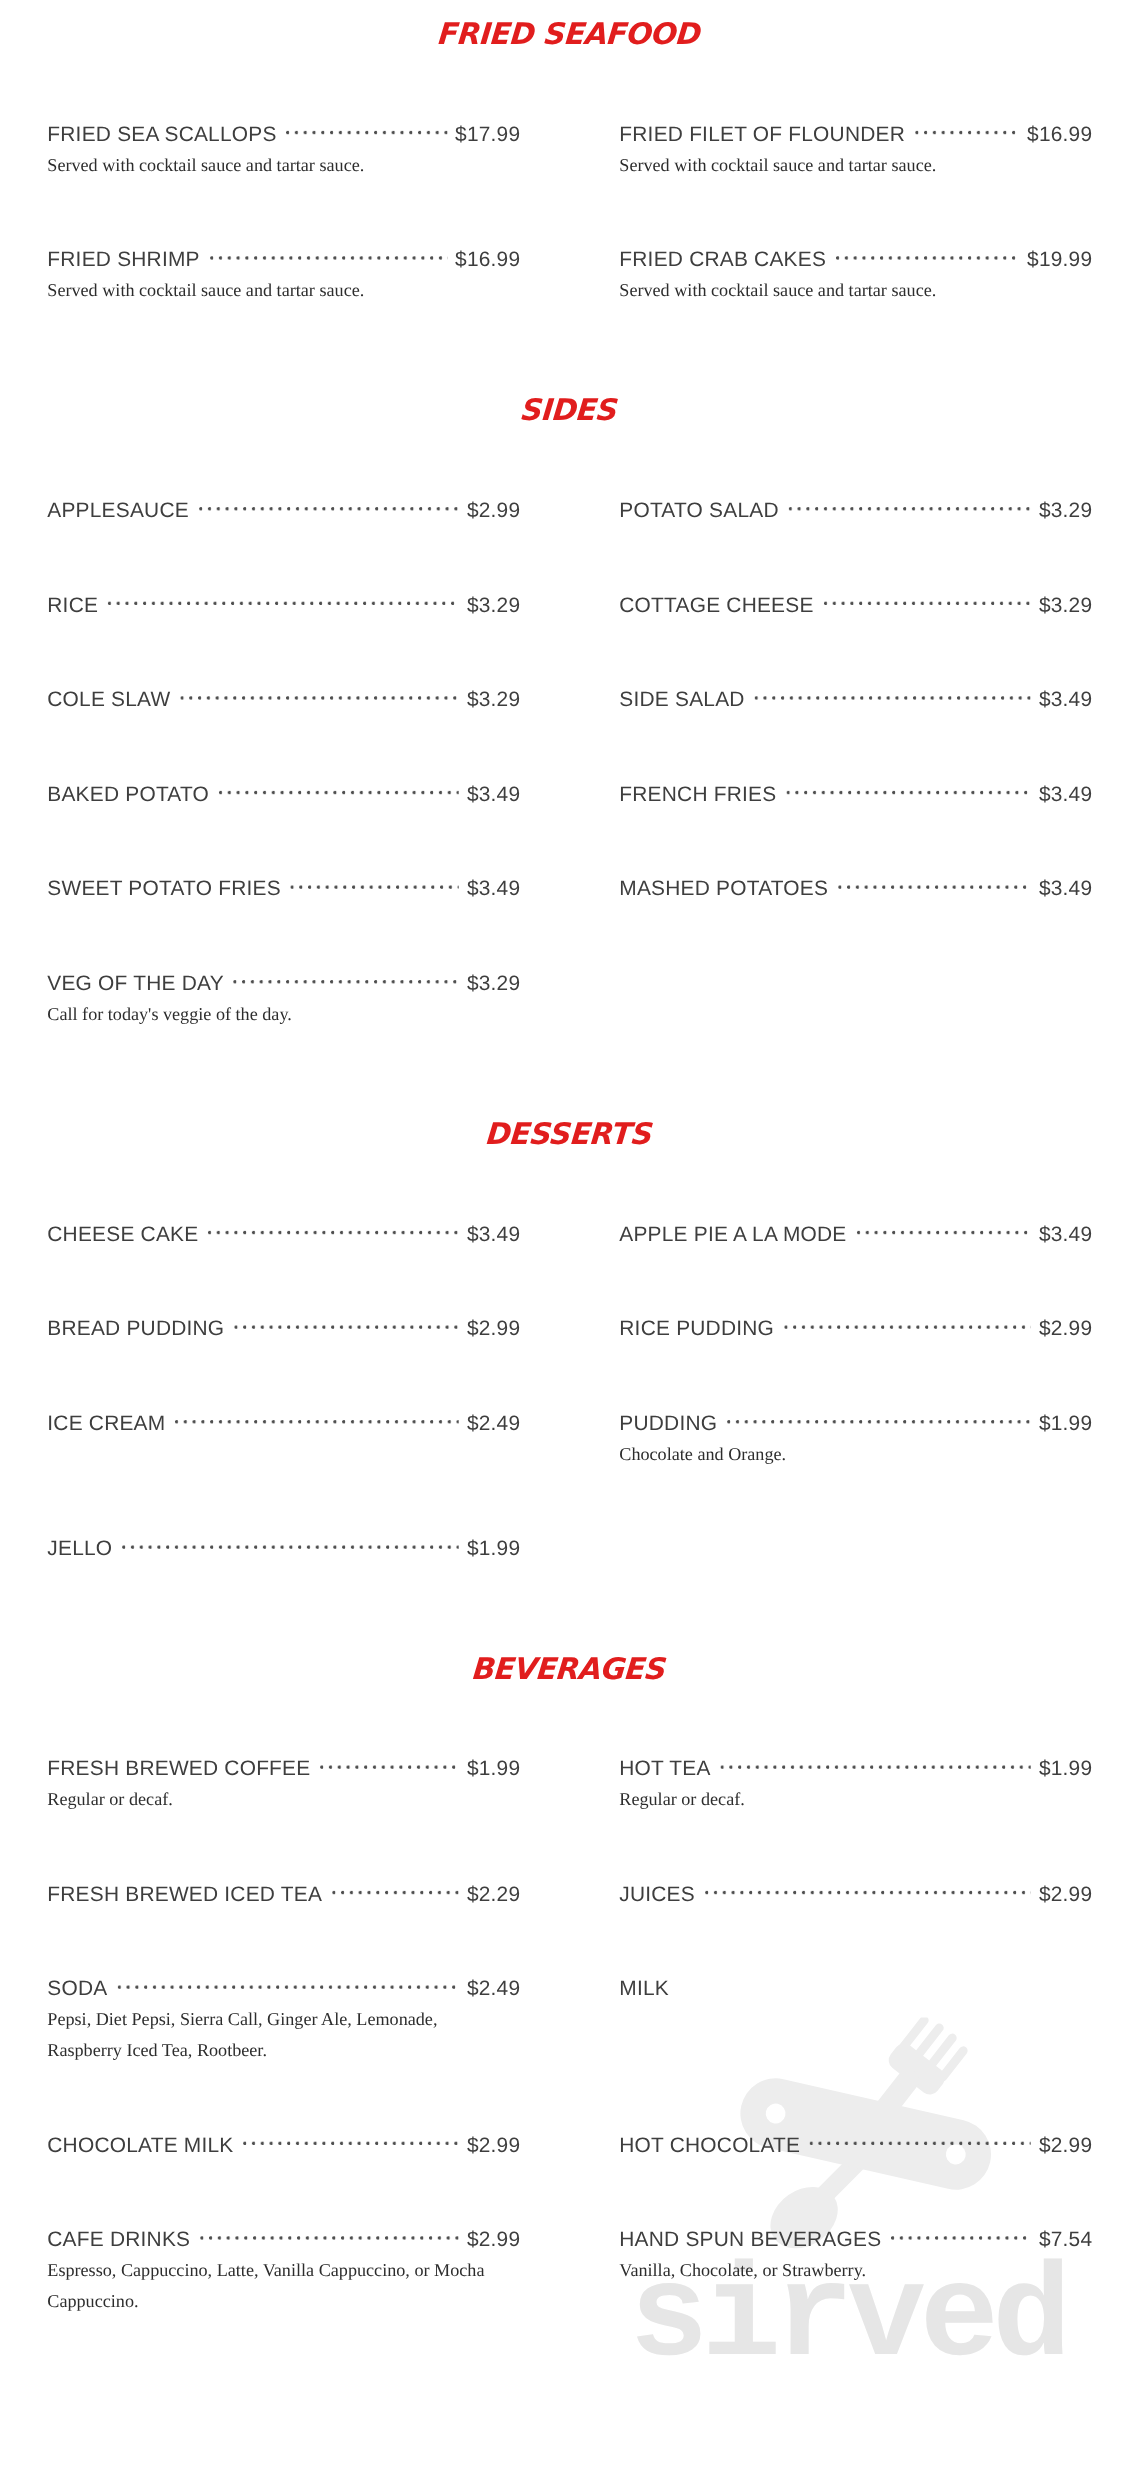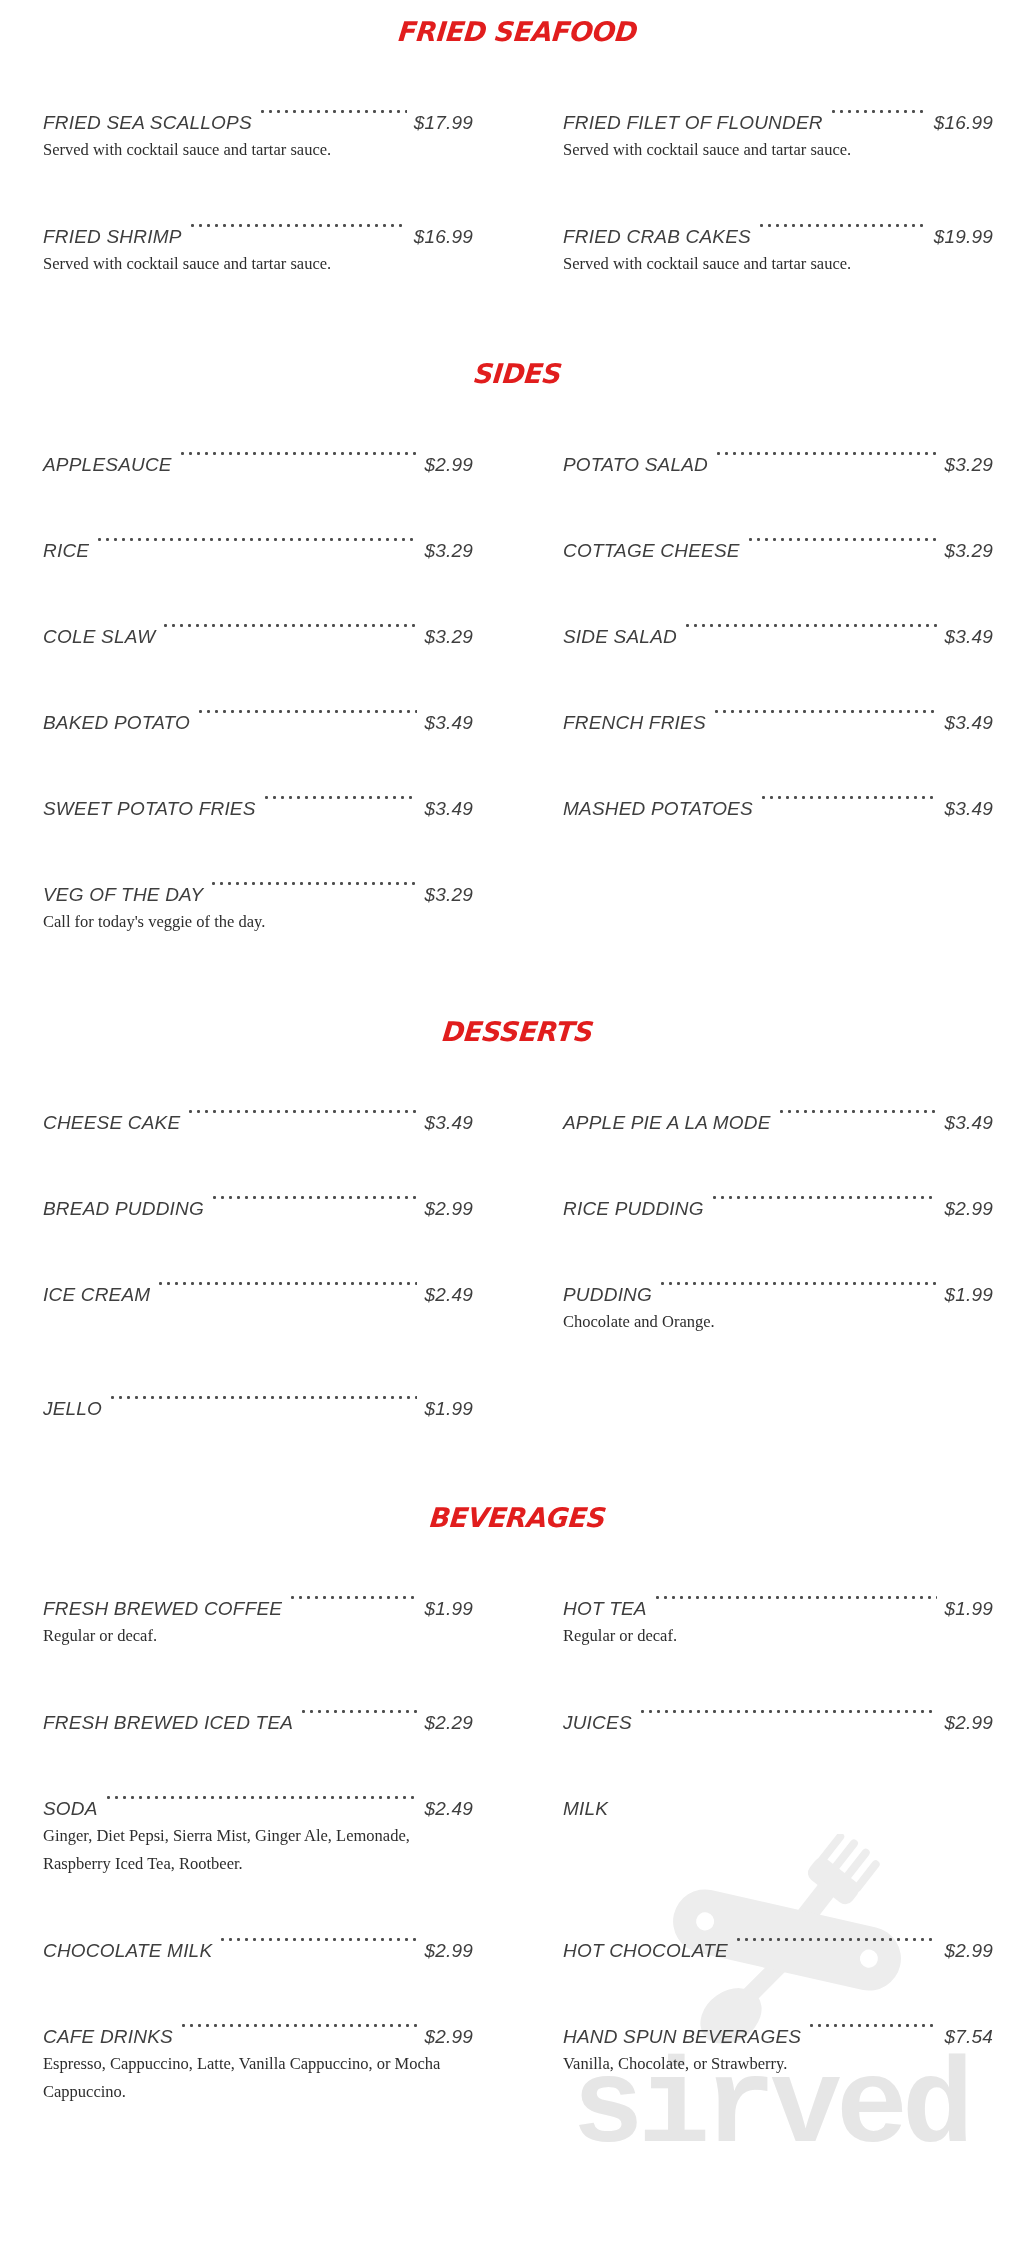--- a/index.html
+++ b/index.html
@@ -32,21 +32,21 @@
     font-size:27px;letter-spacing:-0.5px;
     color:#e11d1d;
     transform:skewX(-6deg);
   }
   .items-grid{
     display:grid;
     grid-template-columns:430px 430px;
     column-gap:90px;
   }
   .menu-item{margin-bottom:60px;}
-  .item-line{display:flex;align-items:flex-start;font-style:italic;}
+  .item-line{display:flex;align-items:center;}
   .item-name,.item-price{
     font-size:19px;line-height:26px;
     color:#3e3e3e;letter-spacing:0.2px;
     white-space:nowrap;flex:0 0 auto;
   }
   .dots{
     flex:1 1 auto;height:3px;min-width:12px;
     margin:0 7px 6px 9px;
     background-image:radial-gradient(circle at 1.5px 1.5px,#4e4e4e 1.3px,transparent 1.7px);
     background-size:8px 3px;
@@ -299,21 +299,21 @@
               <span class="dots"></span>
               <span class="item-price">$2.99</span>
             </div>
           </div>
           <div class="menu-item">
             <div class="item-line">
               <span class="item-name">SODA</span>
               <span class="dots"></span>
               <span class="item-price">$2.49</span>
             </div>
-            <div class="item-desc">Ginger, Diet Pepsi, Sierra Mist, Ginger Ale, Lemonade,
+            <div class="item-desc">Pepsi, Diet Pepsi, Sierra Call, Ginger Ale, Lemonade,
 Raspberry Iced Tea, Rootbeer.</div>
           </div>
           <div class="menu-item">
             <div class="item-line">
               <span class="item-name">MILK</span>
             </div>
           </div>
           <div class="menu-item">
             <div class="item-line">
               <span class="item-name">CHOCOLATE MILK</span>

